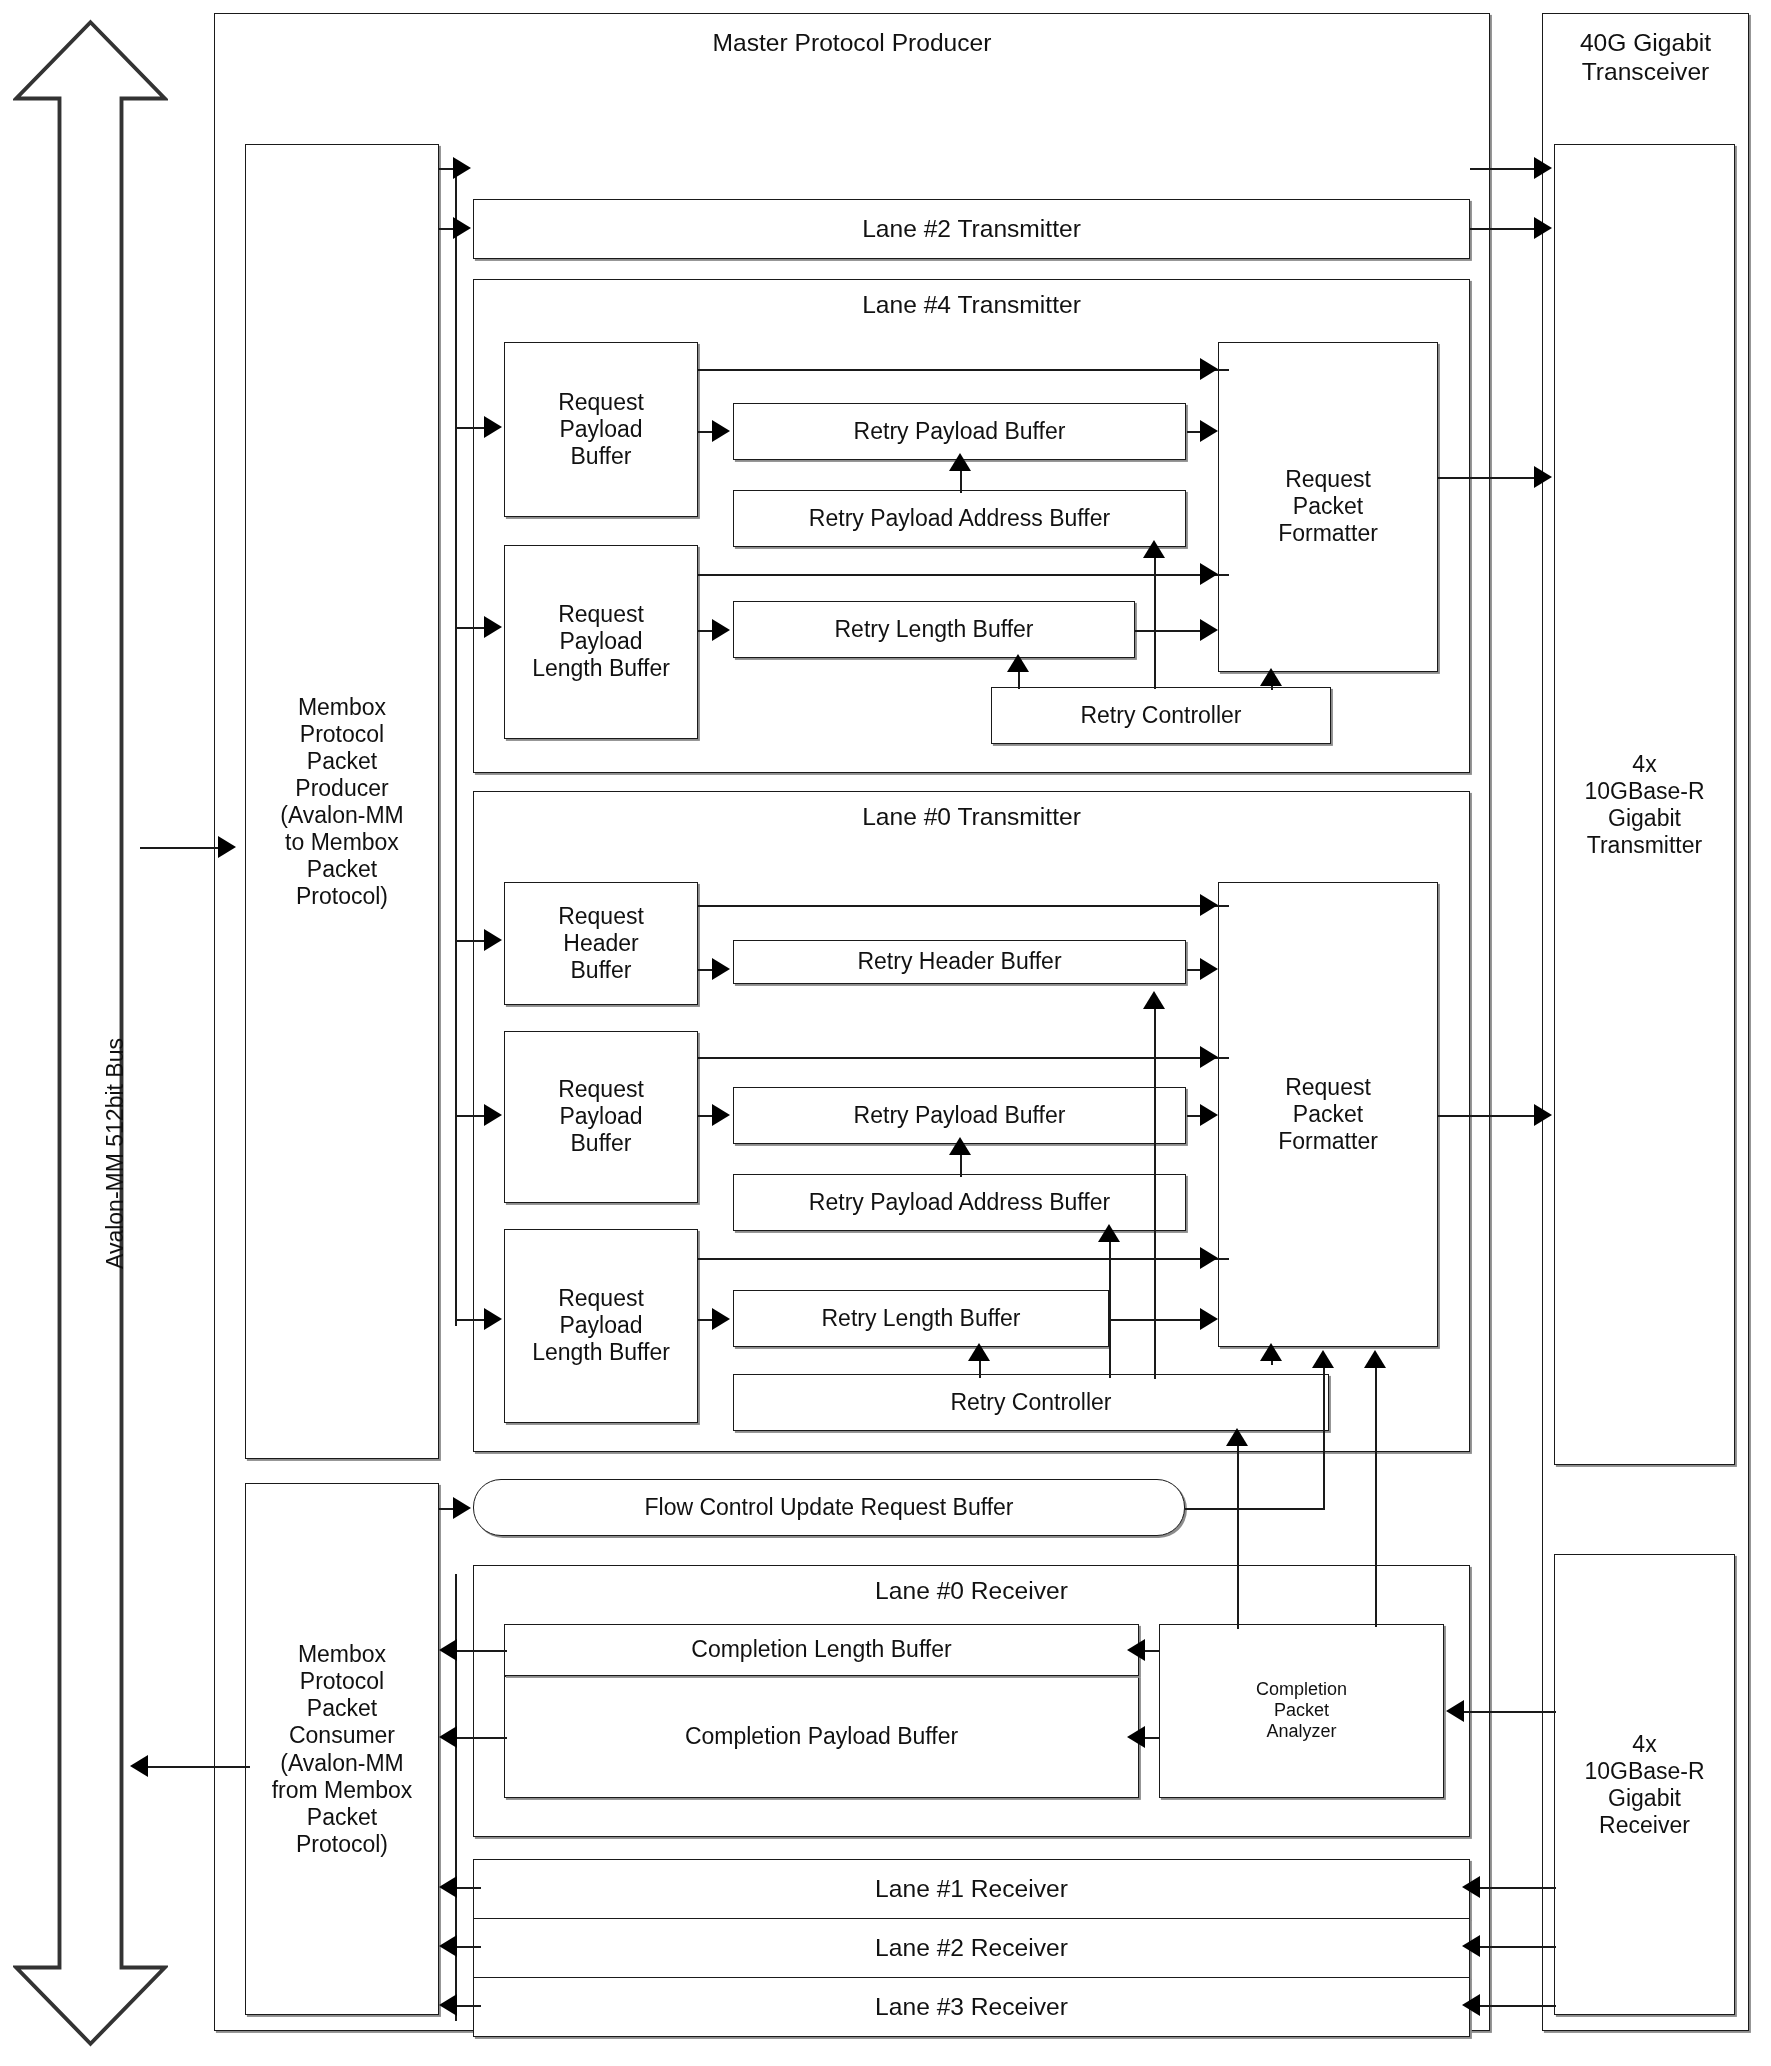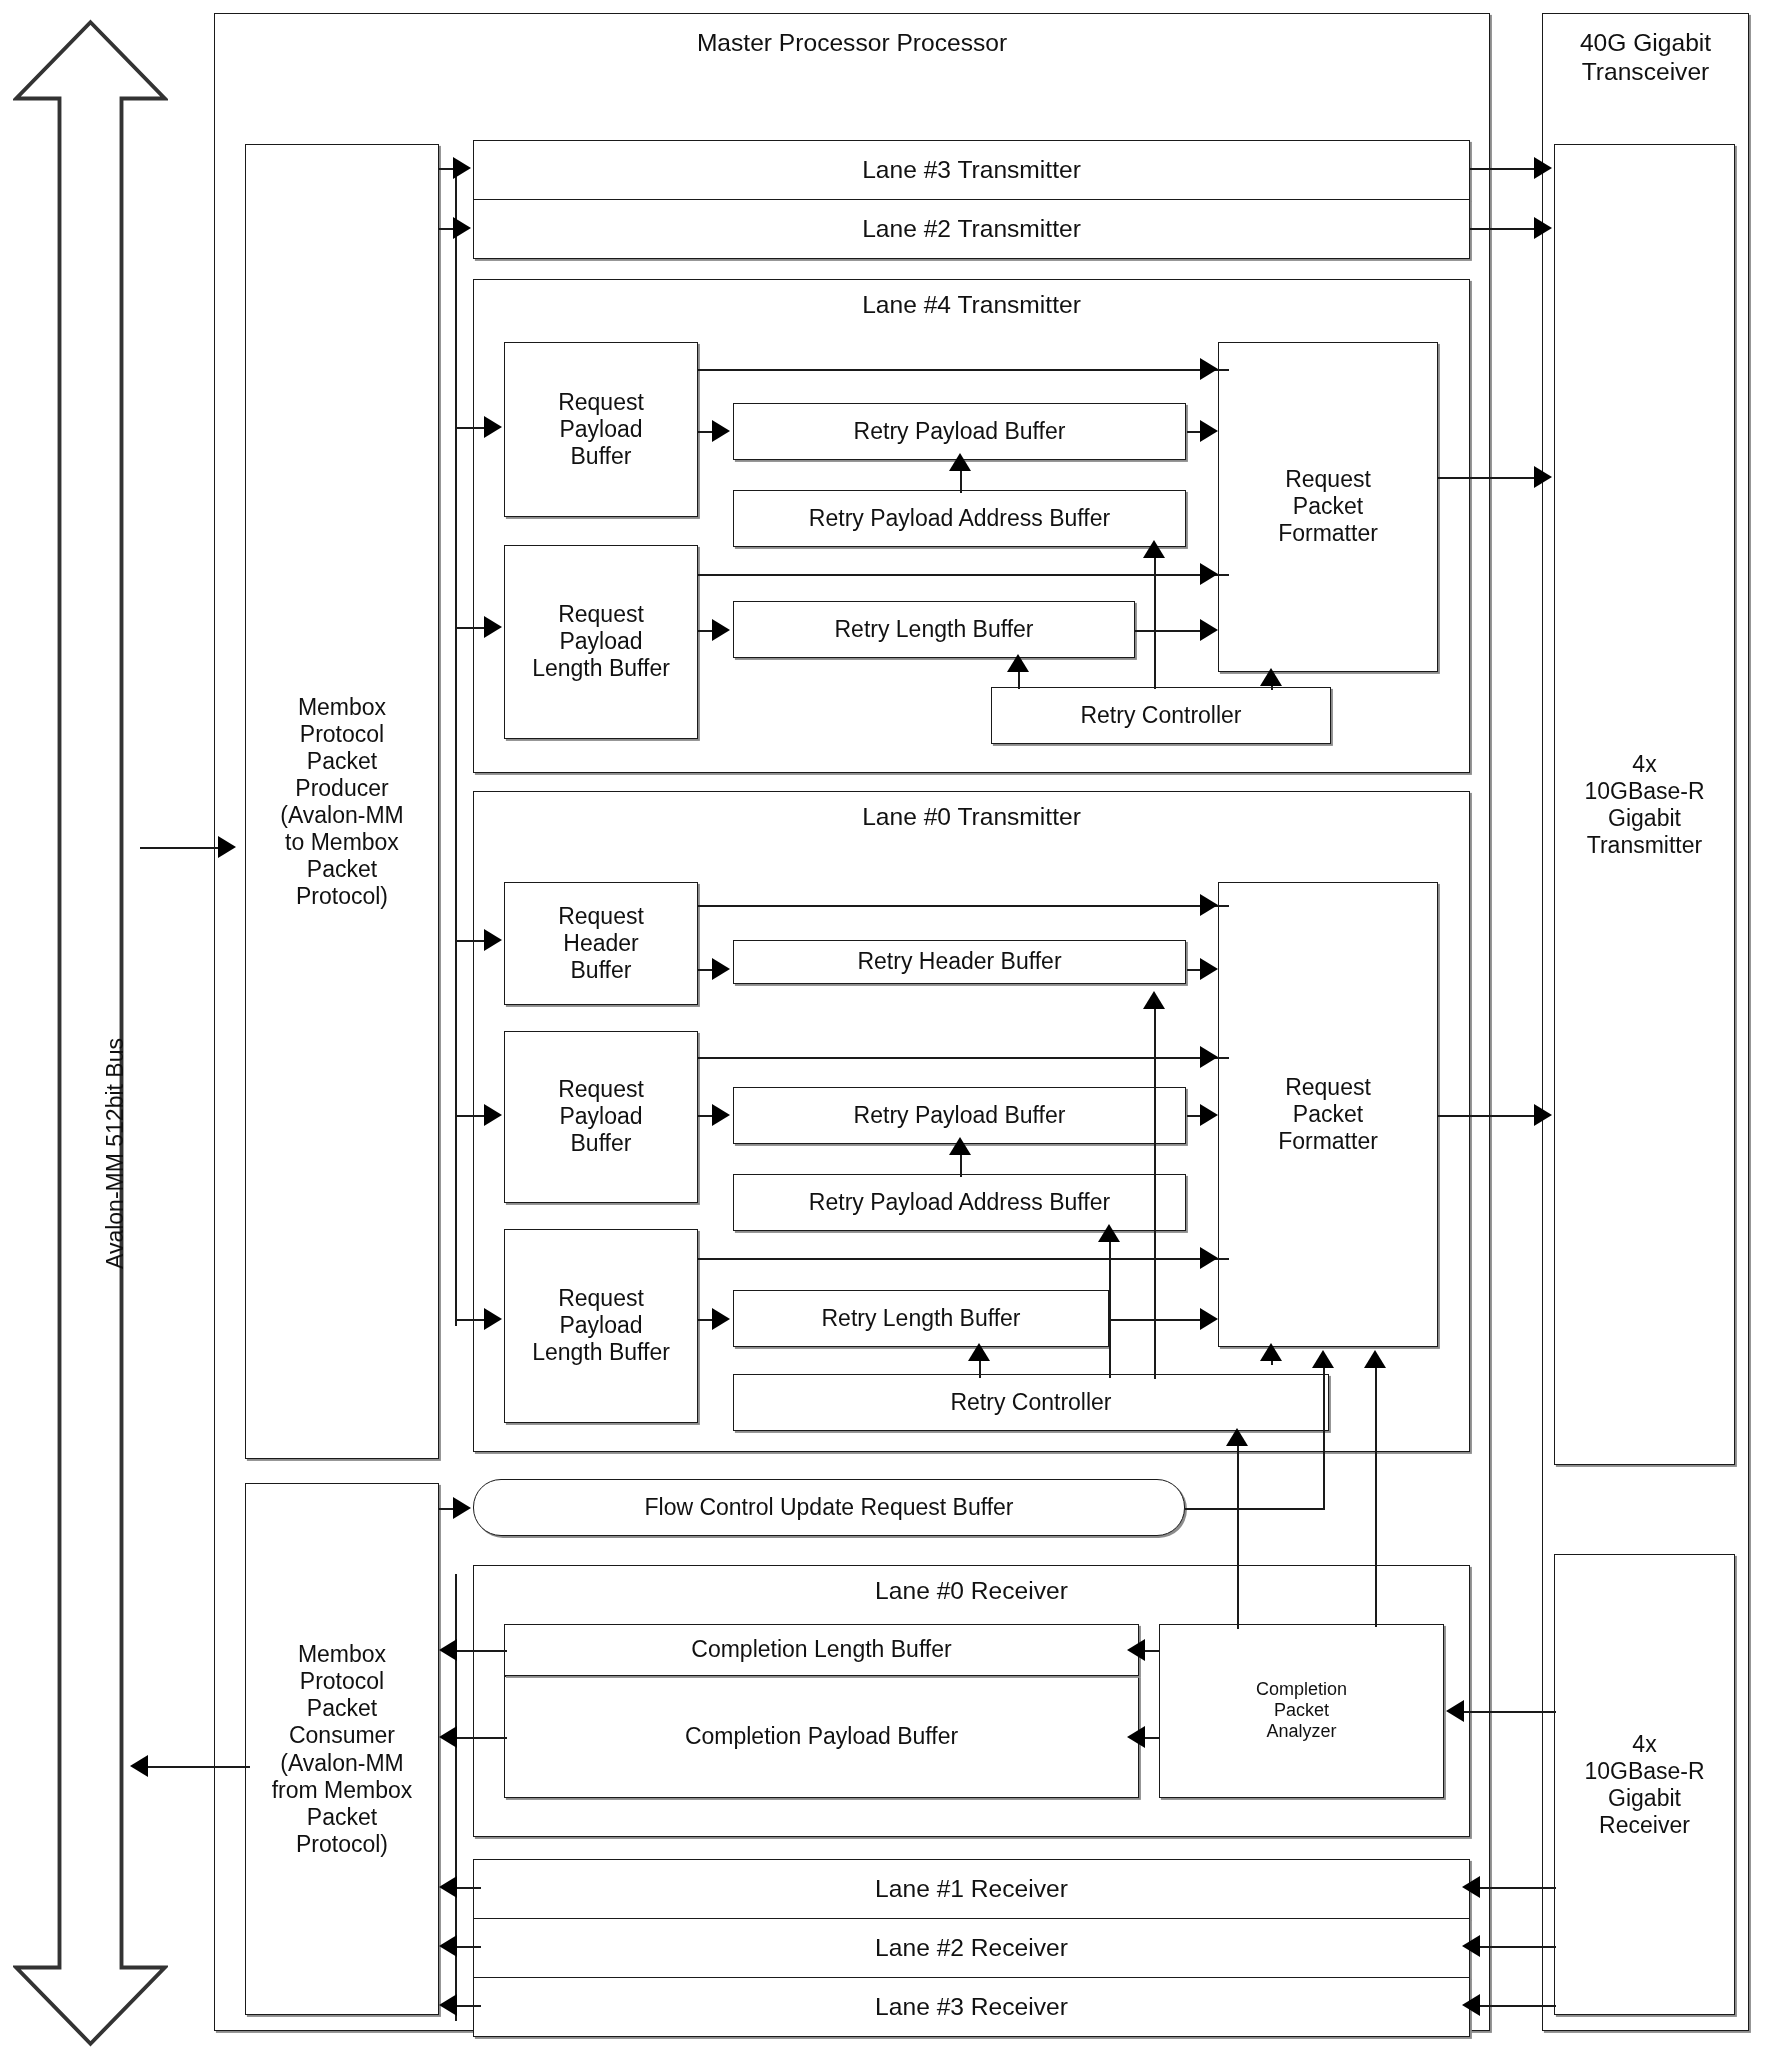--- a/index.html
+++ b/index.html
@@ -32,21 +32,21 @@
 <div id="stage">
 
   <div class="busarrow" style="left:13px;top:13px;width:155px;height:2040px;">
     <svg width="155" height="2040" viewBox="0 0 240 3150">
       <polygon points="120,10 235,128 168,128 168,3022 235,3022 120,3140 5,3022 72,3022 72,128 5,128" fill="#ffffff" stroke="#333333" stroke-width="6"></polygon>
     </svg>
   </div>
   <div class="vbus-label" style="left:102px;top:1269px;">Avalon-MM 512bit Bus</div>
 
   <div class="box shadow" style="left:214px;top:13px;width:1276px;height:2018px;">
-    <div class="lbl top" style="font-size:24.6px;top:14.2px;">Master Processor Processor</div>
+    <div class="lbl top" style="font-size:24.6px;top:14.2px;">Master Protocol Producer</div>
   </div>
 
   <div class="box shadow" style="left:1542px;top:13px;width:207px;height:2018px;">
     <div class="lbl top" style="font-size:24.6px;top:14.2px;">40G Gigabit
 Transceiver</div>
   </div>
 
   <div class="box shadow" style="left:1554px;top:144px;width:181px;height:1321px;">
     <div class="lbl center" style="font-size:23px;">4x
 10GBase-R
@@ -76,23 +76,20 @@
     <div class="lbl center" style="font-size:23px;">Membox
 Protocol
 Packet
 Consumer
 (Avalon-MM
 from Membox
 Packet
 Protocol)</div>
   </div>
 
-  <div class="box shadow" style="left:473px;top:140px;width:997px;height:60px;">
-    <div class="lbl center" style="font-size:24.6px;">Lane #3 Transmitter</div>
-  </div>
   <div class="box shadow" style="left:473px;top:199px;width:997px;height:60px;">
     <div class="lbl center" style="font-size:24.6px;">Lane #2 Transmitter</div>
   </div>
 
   <div class="box shadow" style="left:473px;top:279px;width:997px;height:494px;">
     <div class="lbl top" style="font-size:24.6px;top:10.4px;">Lane #4 Transmitter</div>
   </div>
   <div class="box shadow" style="left:504px;top:342px;width:194px;height:175px;">
     <div class="lbl center" style="font-size:23px;">Request
 Payload

